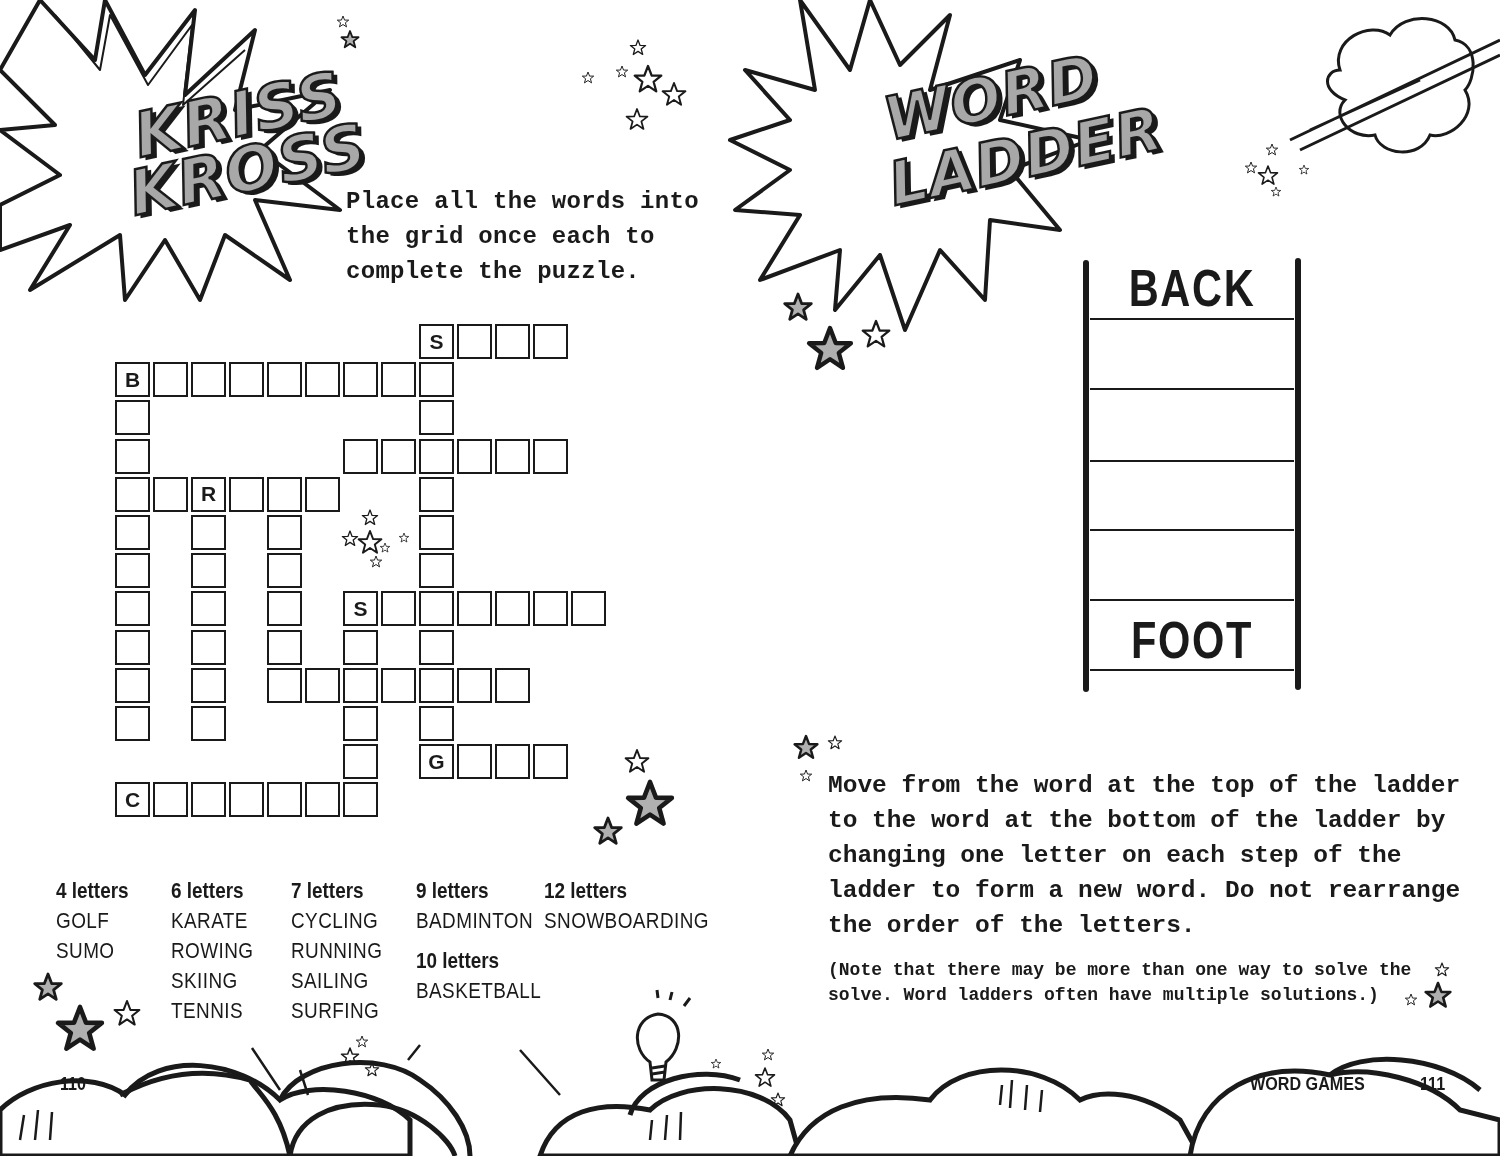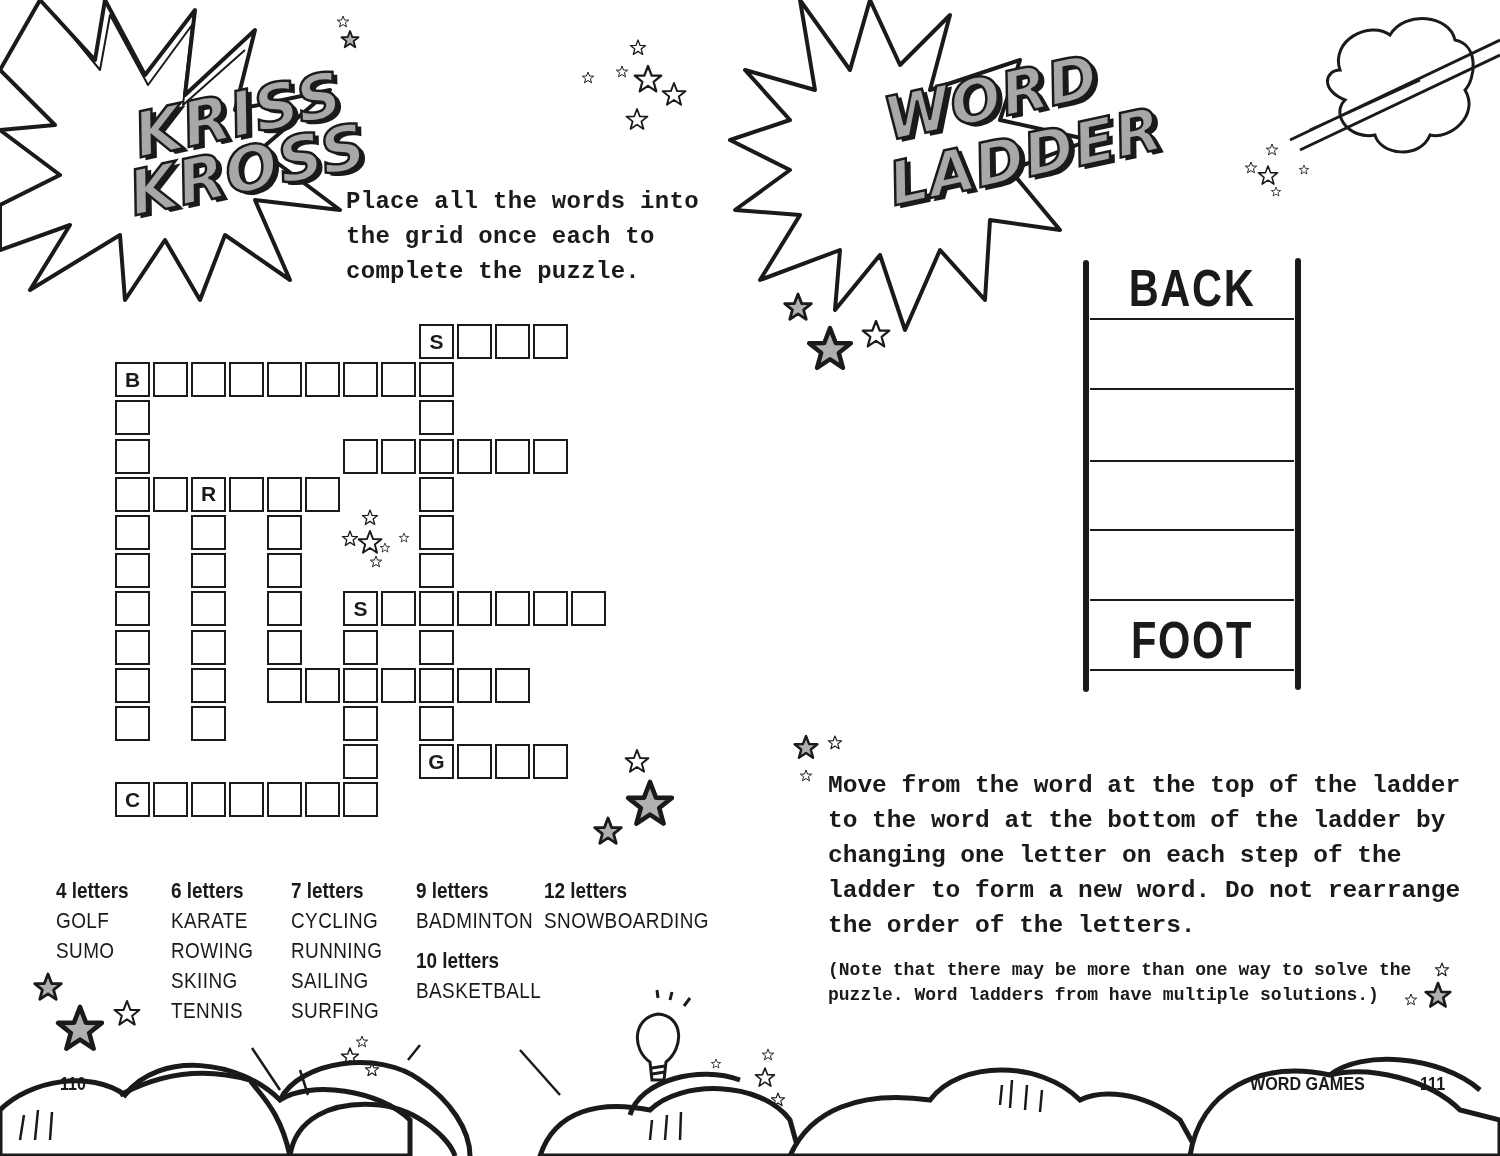--- a/index.html
+++ b/index.html
@@ -248,17 +248,17 @@
     <div class="ladder-rung" style="top:318px;"></div>
     <div class="ladder-rung" style="top:388px;"></div>
     <div class="ladder-rung" style="top:460px;"></div>
     <div class="ladder-rung" style="top:529px;"></div>
     <div class="ladder-rung" style="top:599px;"></div>
     <div class="ladder-word" style="top:610px;">FOOT</div>
     <div class="ladder-rung" style="top:669px;"></div>
   </div>
 
   <div class="instr wl-instr">Move from the word at the top of the ladder to the word at the bottom of the ladder by changing one letter on each step of the ladder to form a new word. Do not rearrange the order of the letters.</div>
-  <div class="instr wl-note">(Note that there may be more than one way to solve the puzzle. Word ladders from have multiple solutions.)</div>
+  <div class="instr wl-note">(Note that there may be more than one way to solve the solve. Word ladders often have multiple solutions.)</div>
 
   <div class="pagenum" style="left:1250px; top:1073px;">WORD GAMES</div>
   <div class="pagenum" style="left:1420px; top:1073px;">111</div>
 </div>
 
 </body></html>

